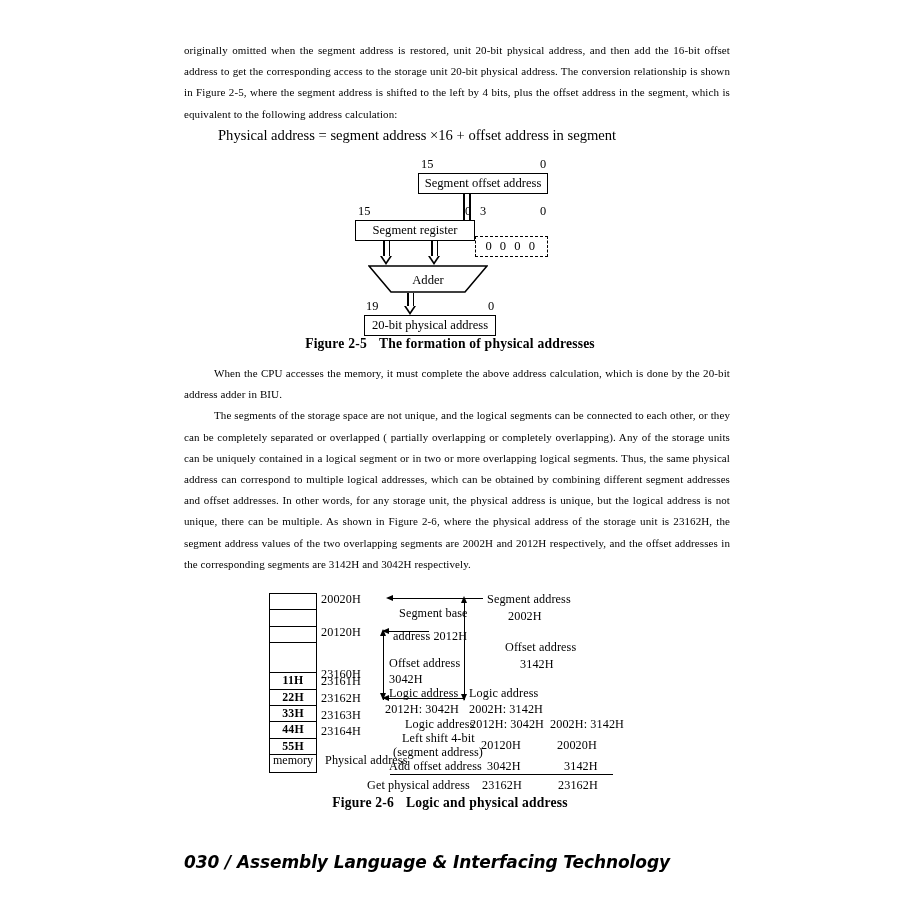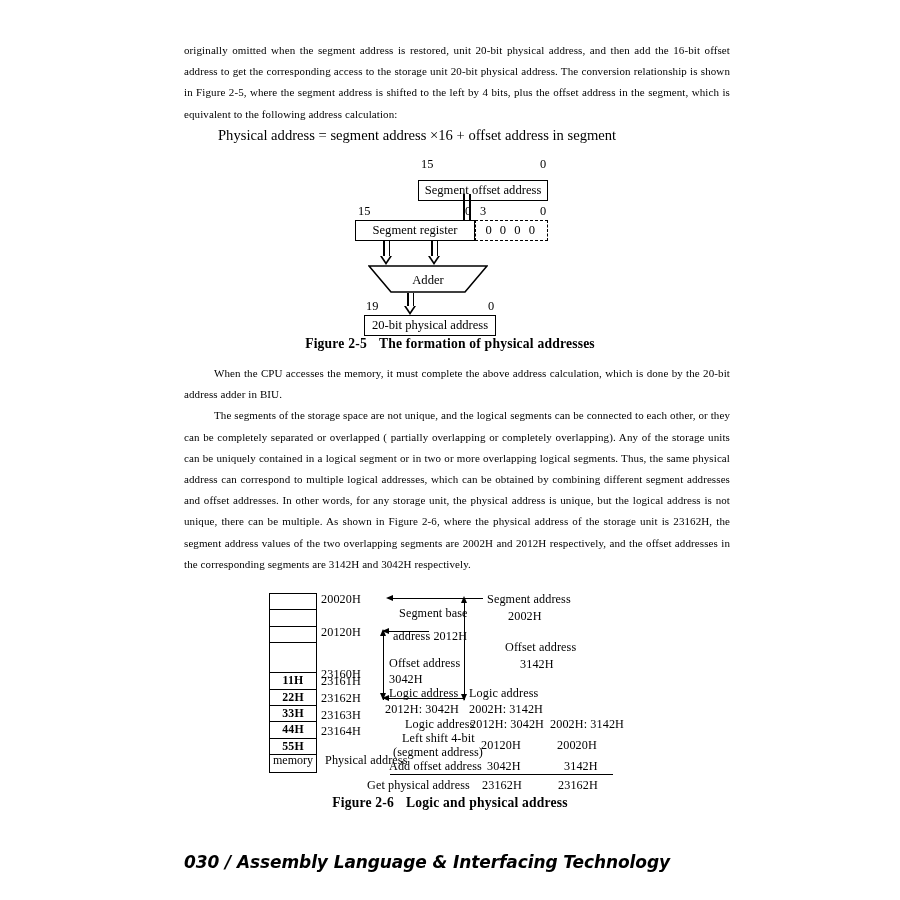--- a/index.html
+++ b/index.html
@@ -71,20 +71,21 @@
     display: flex;
     align-items: center;
     justify-content: center;
     font-size: 12.6px;
     box-sizing: border-box;
     white-space: nowrap;
   }
   #fig25 .box.dashed {
     border: 1.6px dashed #000;
     letter-spacing: 2.5px;
+    margin-top: 16px;
   }
   #fig25 .bitlabel {
     position: absolute;
     font-size: 12.4px;
     line-height: 13px;
   }
   #fig25 .vbar {
     position: absolute;
     background: #000;
     width: 1.6px;
@@ -239,21 +240,21 @@
   <div class="body-col" style="top:40px;">
     <p class="para">originally omitted when the segment address is restored, unit 20-bit physical address, and then add the 16-bit offset address to get the corresponding access to the storage unit 20-bit physical address. The conversion relationship is shown in Figure 2-5, where the segment address is shifted to the left by 4 bits, plus the offset address in the segment, which is equivalent to the following address calculation:</p>
     <p class="eq-line">Physical address = segment address ×16 + offset address in segment</p>
   </div>
 
   <div id="fig25">
 
     <div class="bitlabel" style="left:81px; top:0px;">15</div>
     <div class="bitlabel" style="left:200px; top:0px;">0</div>
 
-    <div class="box" style="left:78px; top:22px; width:130px; height:21px;">Segment offset address</div>
+    <div class="box" style="left:78px; top:15px; width:130px; height:21px;">Segment offset address</div>
 
     <div class="vbar" style="left:123px; top:36px; height:26px;"></div>
     <div class="vbar" style="left:129px; top:36px; height:26px;"></div>
 
     <div class="bitlabel" style="left:18px; top:47px;">15</div>
     <div class="bitlabel" style="left:125px; top:47px;">0</div>
     <div class="bitlabel" style="left:140px; top:47px;">3</div>
     <div class="bitlabel" style="left:200px; top:47px;">0</div>
 
     <div class="box" style="left:15px; top:62px; width:120px; height:21px;">Segment register</div>

